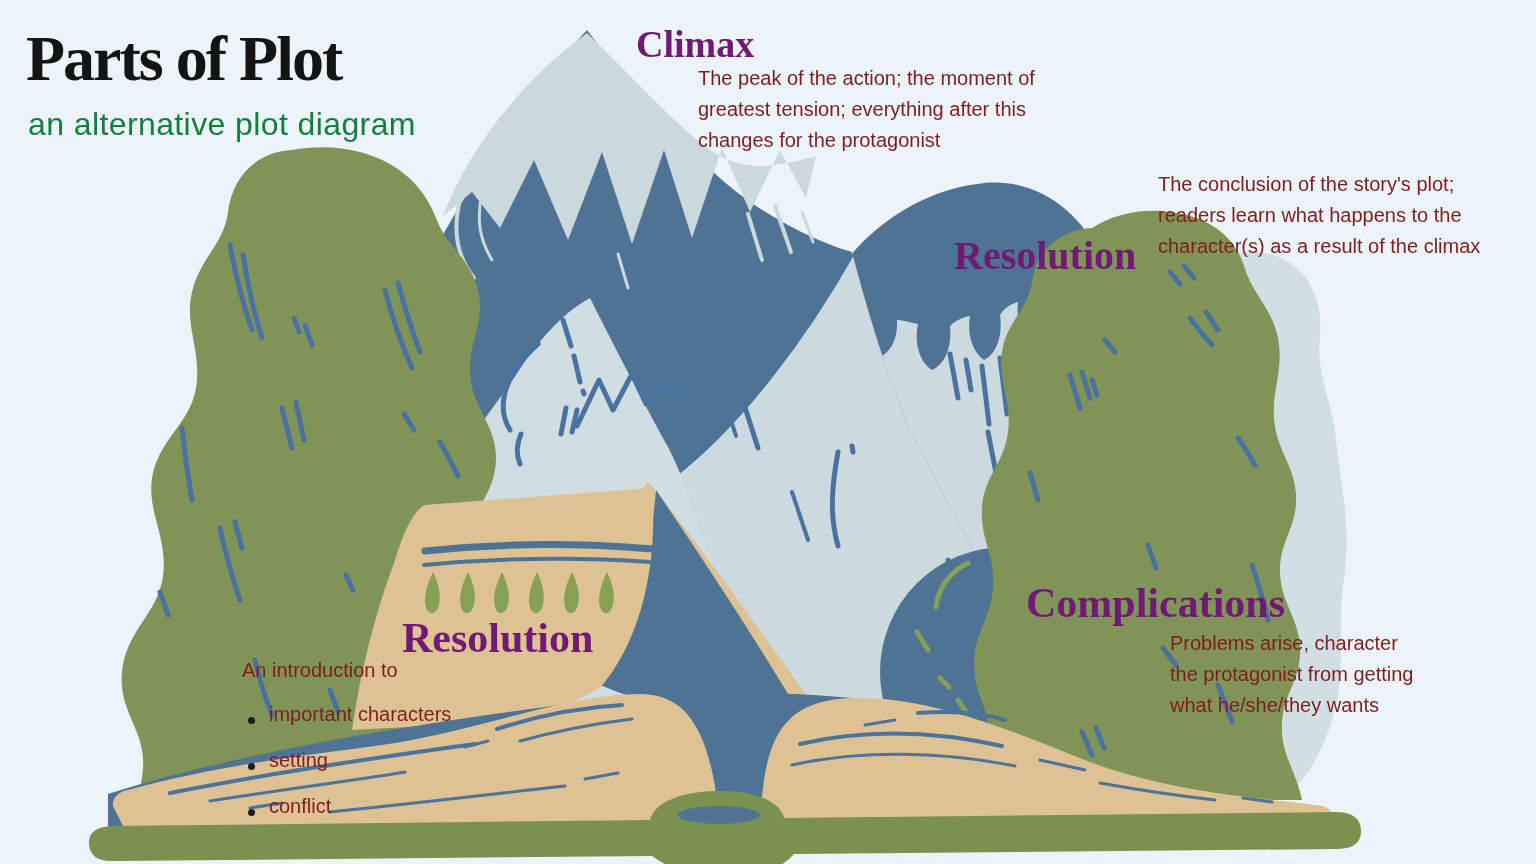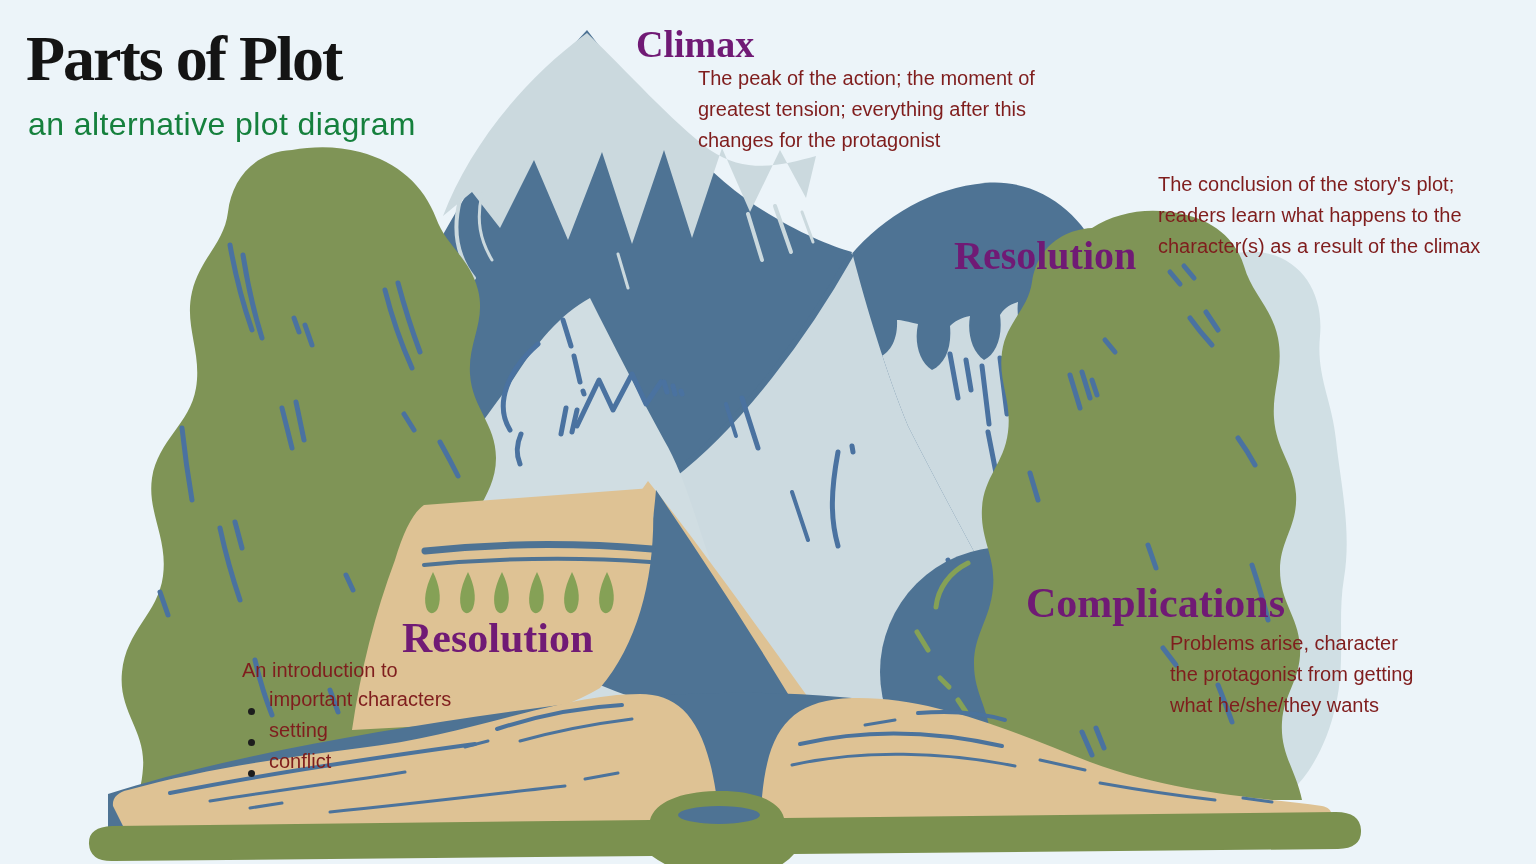--- a/index.html
+++ b/index.html
@@ -35,21 +35,21 @@
     color:#15803d;
   }
   .body-text{font-size:20px;line-height:31px;color:#7f1d1d;}
   #climax-head{left:636px;top:25px;font-size:38px;}
   #climax-body{left:698px;top:63px;}
   #resolution-head{left:954px;top:192px;font-size:40px;margin-top:44px;}
   #resolution-body{left:1158px;top:169px;}
   #exposition-head{left:402px;top:617px;font-size:42px;}
   #exposition-body{left:242px;top:657px;}
   #exposition-body .intro{line-height:27px;}
-  .bullet-row{display:flex;align-items:flex-end;line-height:31px;}
+  .bullet-row{display:flex;align-items:center;line-height:31px;margin-top:15px;}
   .bullet-dot{
     width:7px;height:7px;border-radius:50%;
     background:#1d1d1d;margin:12px 14px 0 6px;flex:0 0 auto;
   }
   #complications-head{left:1026px;top:582px;font-size:42px;}
   #complications-body{left:1170px;top:628px;}
 </style>
 </head>
 <body>
 

